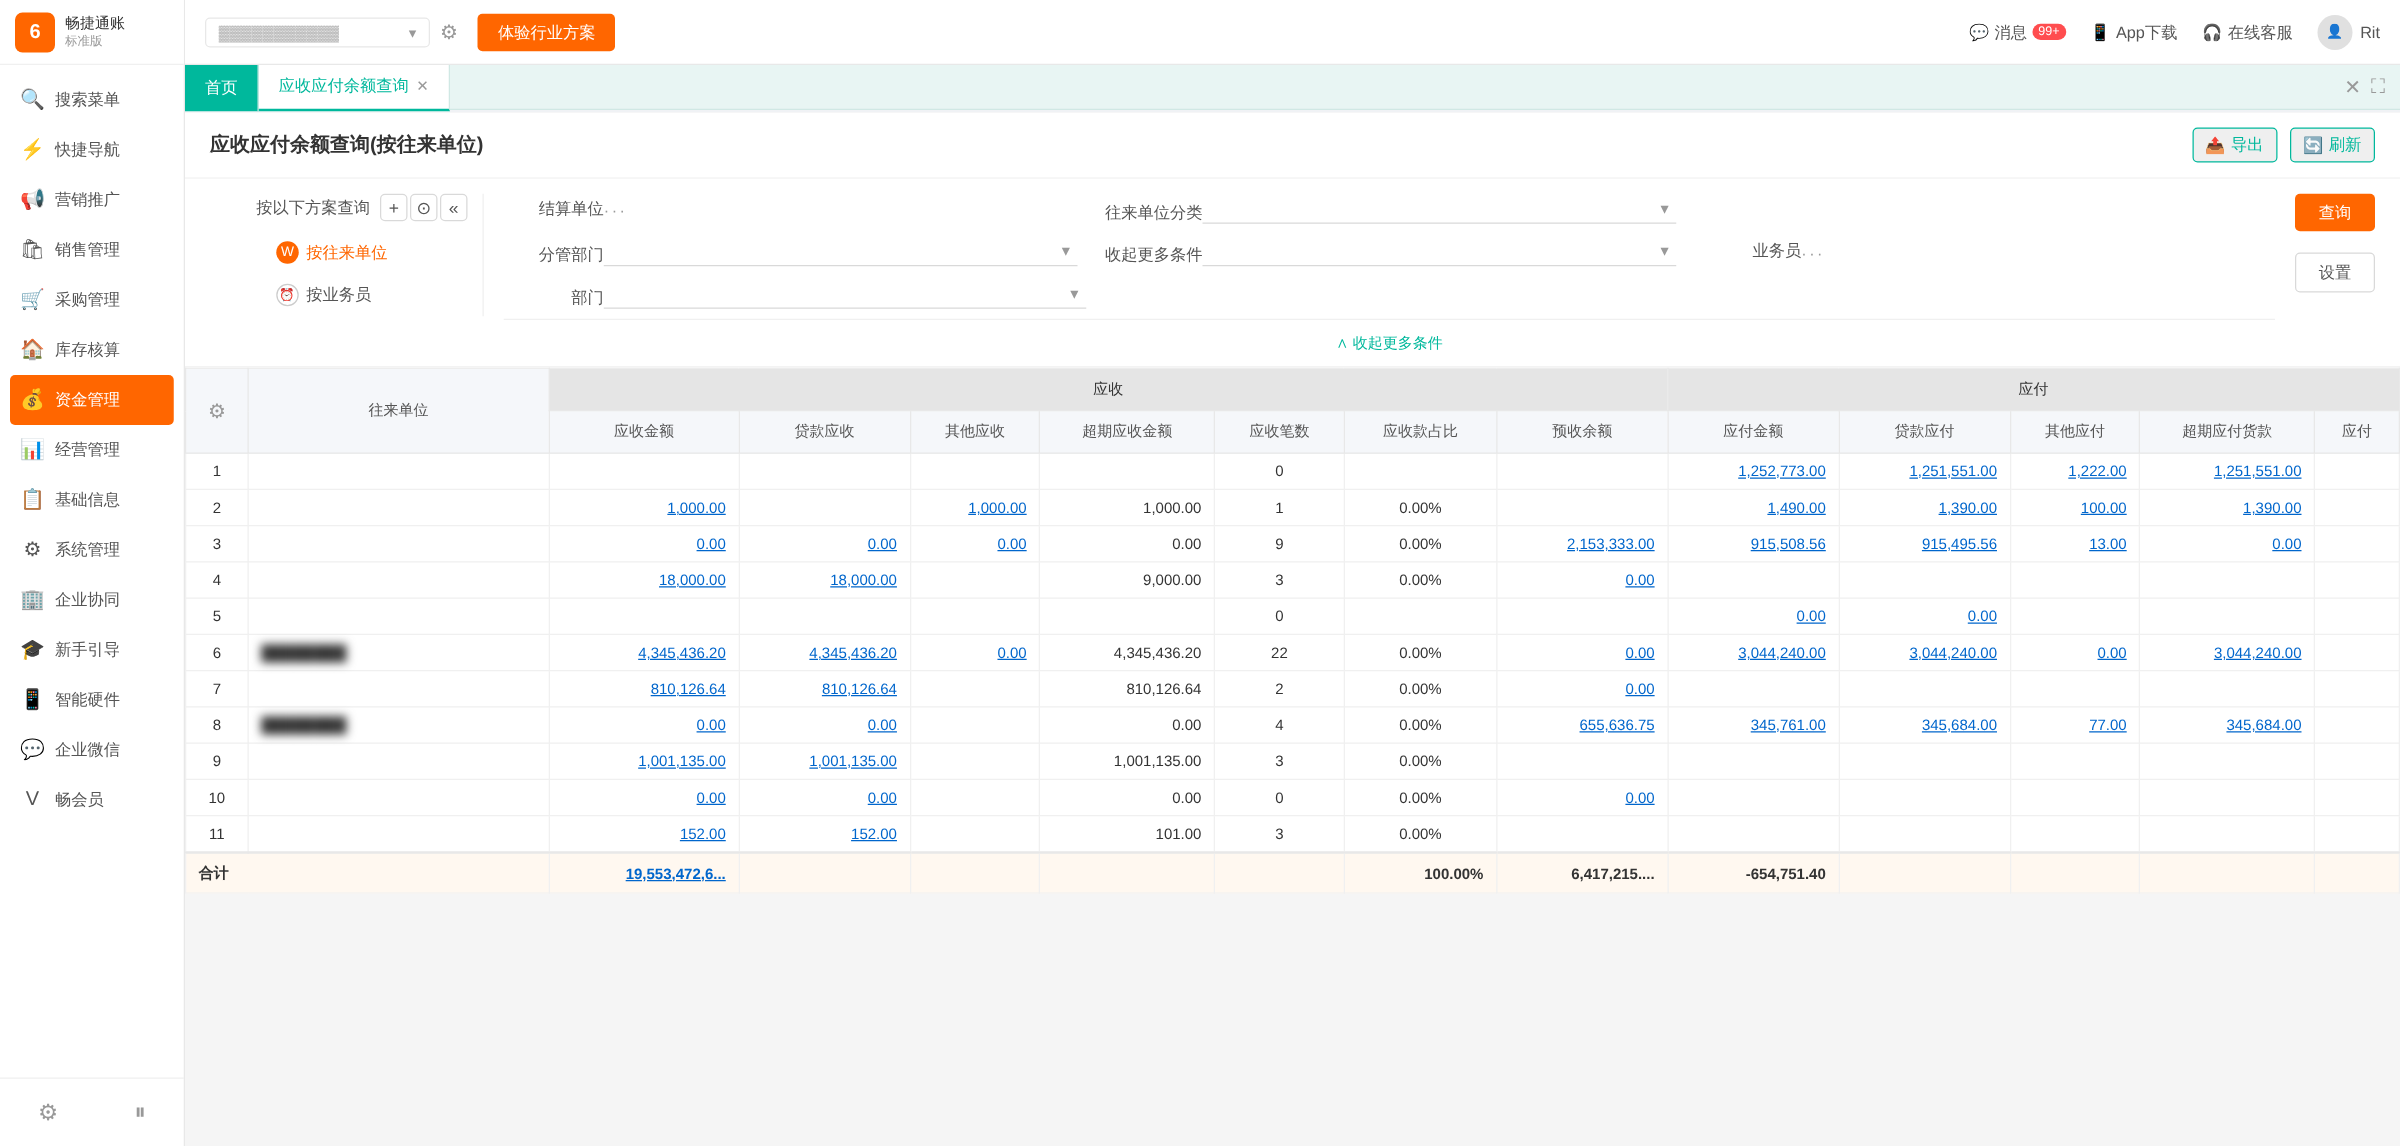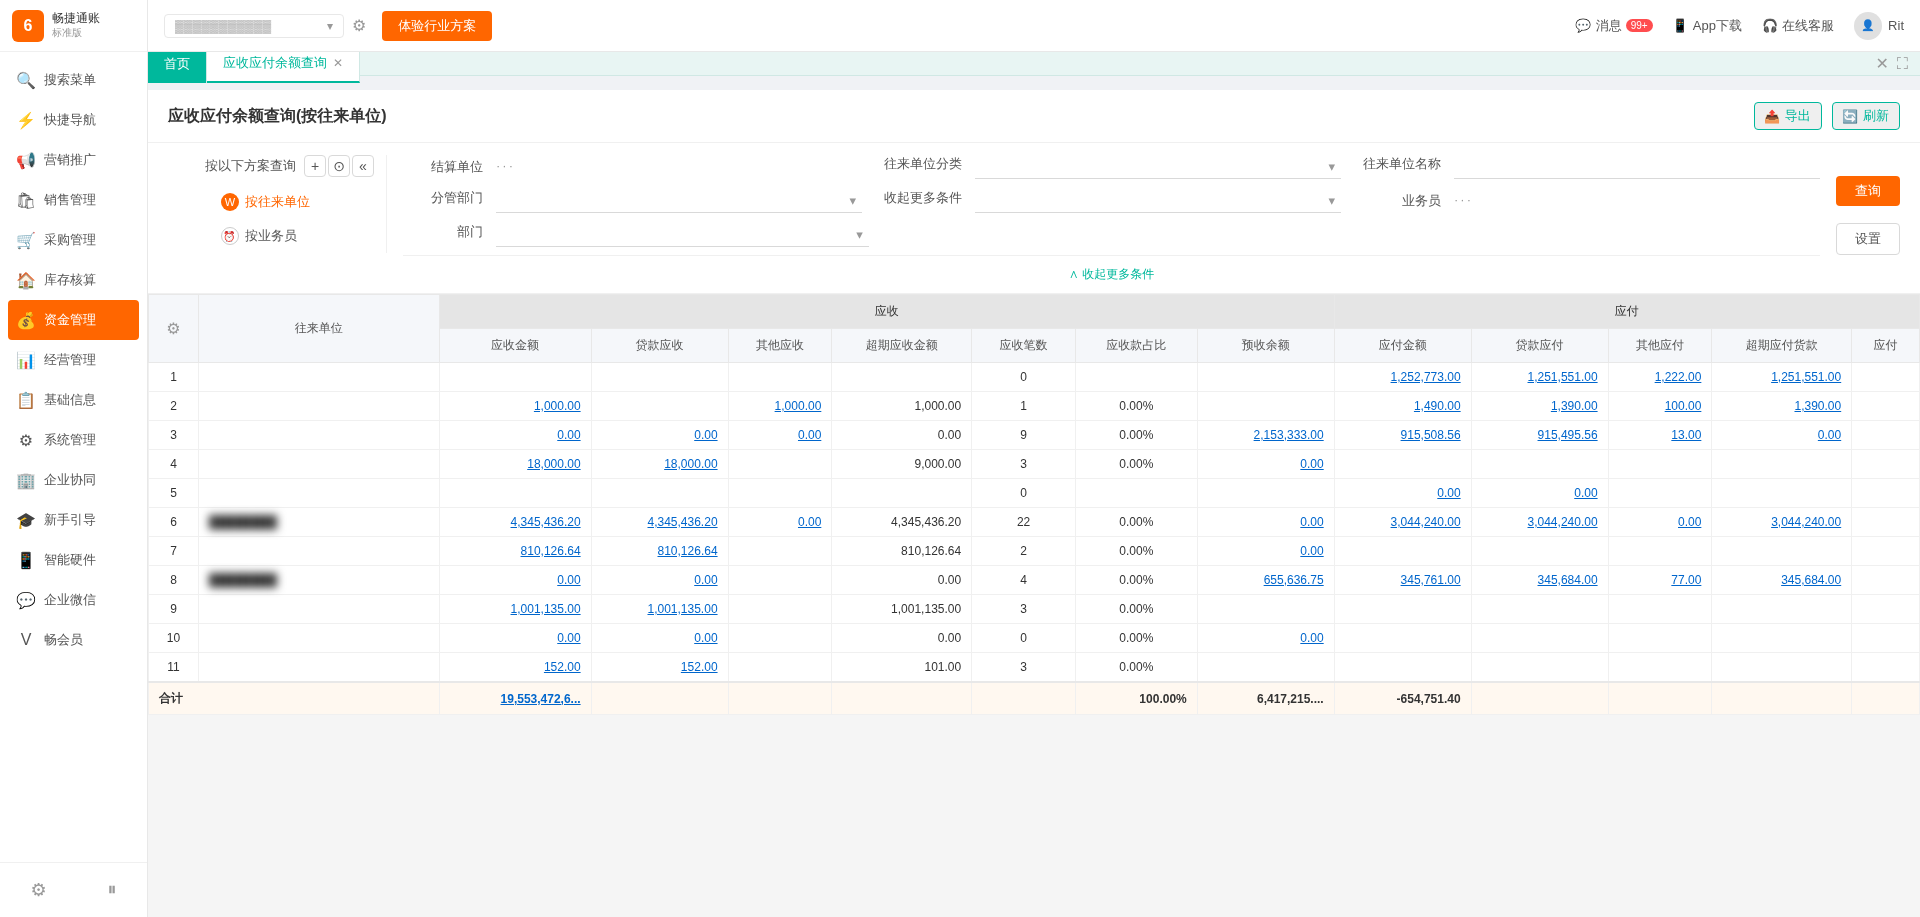--- a/index.html
+++ b/index.html
@@ -54,21 +54,21 @@
     .topbar-icon-group { display: flex; align-items: center; gap: 4px; color: #555; cursor: pointer; font-size: 13px; }
     .badge {
       background: #ff4d4f; color: #fff; border-radius: 10px;
       font-size: 10px; padding: 1px 5px; min-width: 18px; text-align: center;
     }
     .topbar-user { display: flex; align-items: center; gap: 6px; color: #555; font-size: 13px; }
     .avatar { width: 28px; height: 28px; border-radius: 50%; background: #ccc; display: flex; align-items: center; justify-content: center; font-size: 12px; color: #fff; }
 
     
     .tabbar {
-      position: fixed; left: 148px; right: 0; top: 52px; height: 24px;
+      position: fixed; left: 148px; right: 0; top: 52px; height: 36px;
       background: #e8f5f3; border-bottom: 1px solid #d0e8e4;
       display: flex; align-items: center; padding: 0 0 0 0; z-index: 98;
     }
     .tab {
       display: flex; align-items: center; height: 38px; padding: 0 16px;
       cursor: pointer; font-size: 13px; color: #555; border-right: 1px solid #d0e8e4;
     }
     .tab.active { background: #fff; color: #00b89c; border-bottom: 2px solid #00b89c; }
     .tab-home { background: #00b89c; color: #fff; }
     .tab-close { margin-left: 6px; color: #999; font-size: 12px; }
@@ -84,21 +84,21 @@
       background: #fff; padding: 12px 20px 0 20px;
       display: flex; align-items: center; justify-content: space-between;
       border-bottom: 1px solid #f0f0f0;
     }
     .page-title { font-size: 16px; font-weight: bold; color: #333; padding-bottom: 12px; }
     .page-header-actions { display: flex; gap: 10px; padding-bottom: 12px; }
     .btn-export { display: flex; align-items: center; gap: 4px; color: #00b89c; cursor: pointer; font-size: 13px; border: 1px solid #00b89c; padding: 4px 10px; border-radius: 4px; }
     .btn-refresh { display: flex; align-items: center; gap: 4px; color: #00b89c; cursor: pointer; font-size: 13px; border: 1px solid #00b89c; padding: 4px 10px; border-radius: 4px; }
     .filter-rows { display: flex; flex-direction: column; gap: 10px; }
     .filter-row { display: grid; grid-template-columns: 1fr 1fr 1fr; gap: 20px; align-items: center; }
-    .filter-field { display: flex; align-items: flex-start; gap: 13px; }
+    .filter-field { display: flex; align-items: flex-end; gap: 0; }
     .filter-field-label { color: #555; font-size: 13px; white-space: nowrap; min-width: 80px; text-align: right; }
     .filter-input {
       flex: 1; border: none; border-bottom: 1px solid #d9d9d9; padding: 4px 6px;
       font-size: 13px; outline: none; background: transparent; color: #333;
     }
     .filter-select {
       flex: 1; display: flex; align-items: center; justify-content: space-between;
       border-bottom: 1px solid #d9d9d9; padding: 4px 6px; cursor: pointer; color: #999; font-size: 13px;
     }
     .filter-dots { color: #999; letter-spacing: 2px; }
@@ -311,24 +311,20 @@
             <div class="filter-field">
               <span class="filter-field-label">结算单位</span>
               <span class="filter-dots">···</span>
             </div>
             <div class="filter-field">
               <span class="filter-field-label">往来单位分类</span>
               <div class="filter-select">
                 <span></span>
                   <span>▾</span>
               </div>
-            </div>
-            <div class="filter-field">
-              <span class="filter-field-label">往来单位名称</span>
-              <input class="filter-input" style="">
             </div>
           </div>
           <div class="filter-row">
             <div class="filter-field">
               <span class="filter-field-label">分管部门</span>
               <div class="filter-select">
                 <span></span>
                   <span>▾</span>
               </div>
             </div>
@@ -353,21 +349,21 @@
               </div>
             </div>
           </div>
         </div>
         <div class="collapse-bar">
           <span>∧</span>
           <span>收起更多条件</span>
         </div>
       </div>
 
-      <div class="query-btns" style="flex-shrink:0; margin-top:21px;gap:17px;">
+      <div class="query-btns" style="flex-shrink:0; margin-top:0;gap:17px;">
         <button class="btn-query">查询</button>
         <button class="btn-set">设置</button>
       </div>
     </div>
   </div>
 
   <div class="table-wrapper">
     <table class="data-table">
       <thead>
         <tr>

